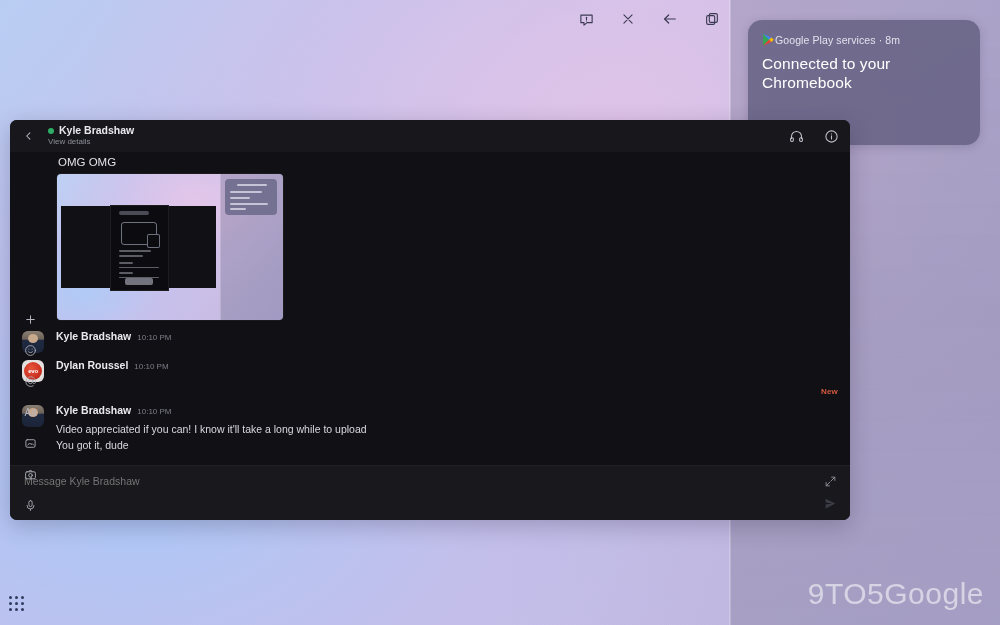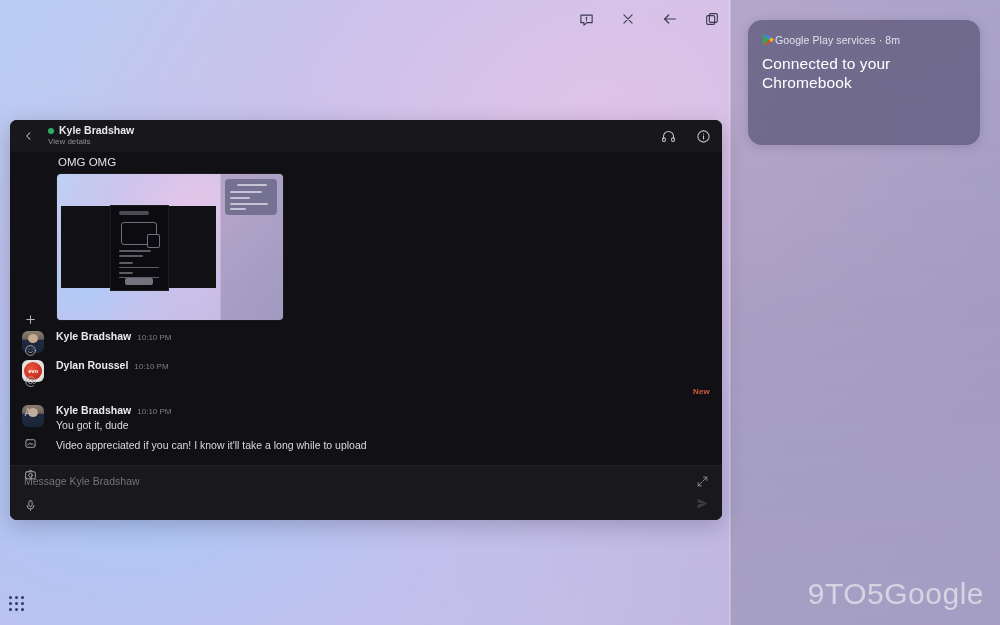--- a/index.html
+++ b/index.html
@@ -69,21 +69,21 @@
   }
   #notif-body {
     padding: 4px 14px 0 14px;
     font-size: 10.5px; line-height: 15.5px; color: #dcd9e6;
     letter-spacing: .1px;
   }
 
   
   #chat-window {
     position: absolute; left: 10px; top: 120px;
-    width: 712px; height: 400px;
+    width: 840px; height: 400px;
     background: #111115;
     border-radius: 7px;
     overflow: hidden;
     box-shadow: 0 6px 22px rgba(40,30,60,0.25);
     display: flex; flex-direction: column;
   }
   #chat-header {
     height: 32px; flex: none;
     display: flex; align-items: center;
     padding: 0 10px 0 8px;
@@ -410,22 +410,22 @@
         <span class="new-badge">New</span>
       </div>
 
       <div class="msg">
         <div class="avatar kyle"></div>
         <div class="msg-main">
           <div class="msg-meta">
             <span class="msg-author">Kyle Bradshaw</span>
             <span class="msg-time">10:10 PM</span>
           </div>
+          <div class="msg-text cont">Video appreciated if you can! I know it'll take a long while to upload</div>
           <div class="msg-text">You got it, dude</div>
-          <div class="msg-text cont">Video appreciated if you can! I know it'll take a long while to upload</div>
         </div>
       </div>
 
     </div>
 
     <div id="composer">
       <input id="composer-input" type="text" value="" placeholder="Message Kyle Bradshaw" style="">
       <span id="expand-icon">
         <svg width="13" height="13" viewBox="0 0 24 24" fill="none" stroke="currentColor" stroke-width="1.8" stroke-linecap="round" stroke-linejoin="round">
           <path d="M14 4h6v6"></path>

